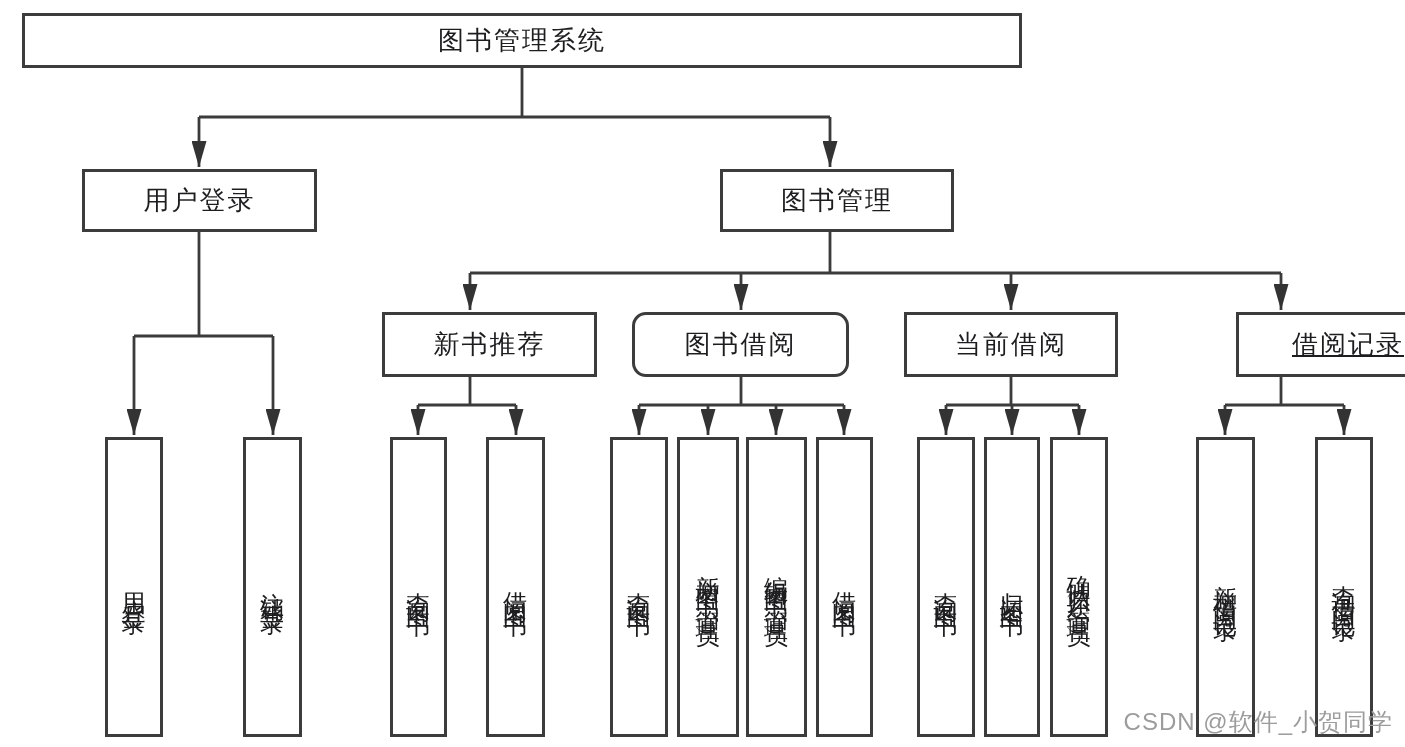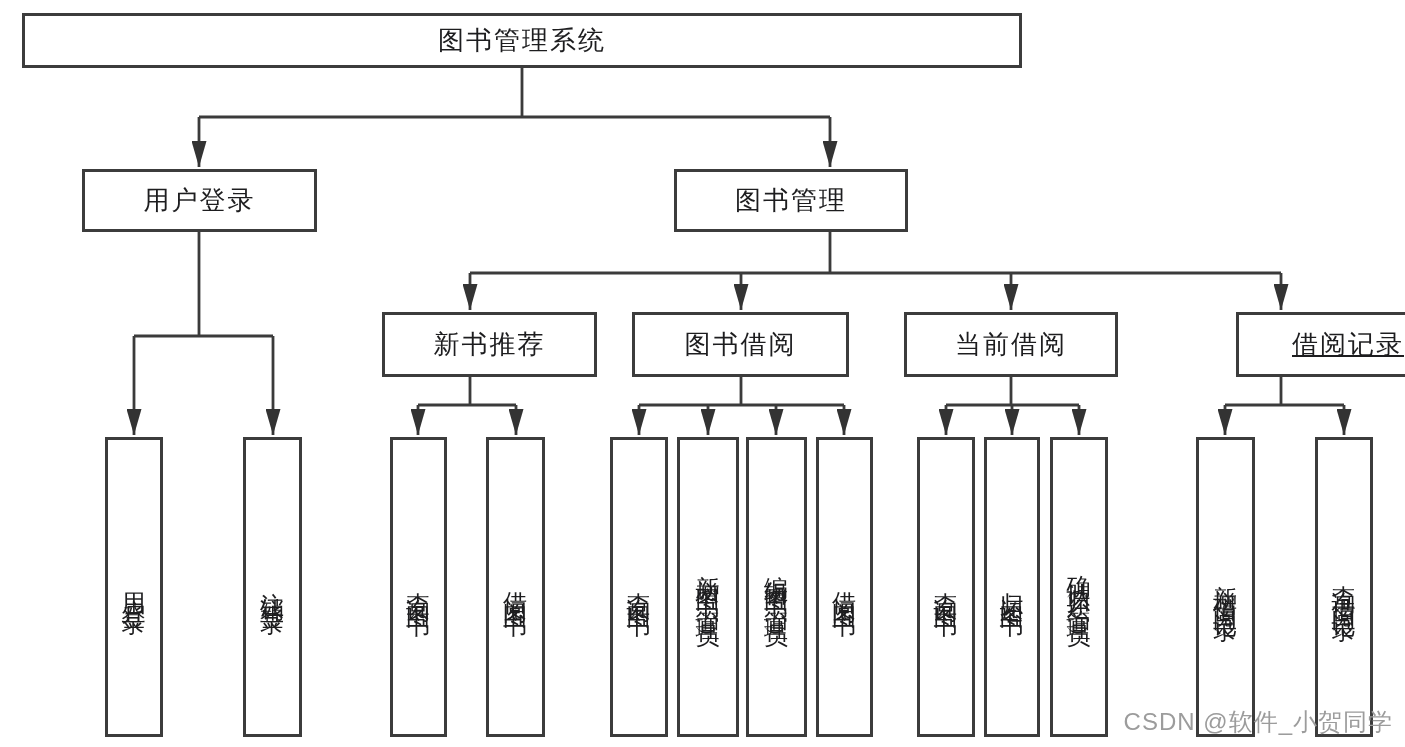--- a/index.html
+++ b/index.html
@@ -14,23 +14,23 @@
     color:#1d1d1f;
   }
   .hlabel{font-size:26px;letter-spacing:2px;white-space:nowrap;}
   .vbox .vlabel{
     writing-mode:vertical-rl;text-orientation:mixed;
     font-size:24px;letter-spacing:7px;line-height:1.05;
   }
   
   #n-root{left:22px;top:13px;width:1000px;height:55px;}
   #n-login{left:82px;top:169px;width:235px;height:63px;}
-  #n-mgmt{left:674px;top:169px;width:234px;height:63px;text-align:center;}
+  #n-mgmt{left:720px;top:169px;width:234px;height:63px;text-align:center;}
   #n-sec0{left:382px;top:312px;width:215px;height:65px;}
-  #n-sec1{left:632px;top:312px;width:217px;height:65px;}
+  #n-sec1{left:632px;top:312px;width:217px;height:65px;border-radius:14px;}
   #n-sec2{left:904px;top:312px;width:214px;height:65px;}
   #n-sec3{left:1236px;top:312px;width:224px;height:65px;text-decoration:underline;}
   #n-l0{left:105px;top:437px;width:58px;height:300px;}
   #n-l1{left:243px;top:437px;width:59px;height:300px;}
   #n-l2{left:390px;top:437px;width:57px;height:300px;}
   #n-l3{left:486px;top:437px;width:59px;height:300px;}
   #n-l4{left:610px;top:437px;width:58px;height:300px;}
   #n-l5{left:677px;top:437px;width:62px;height:300px;}
   #n-l6{left:746px;top:437px;width:61px;height:300px;}
   #n-l7{left:816px;top:437px;width:57px;height:300px;}

